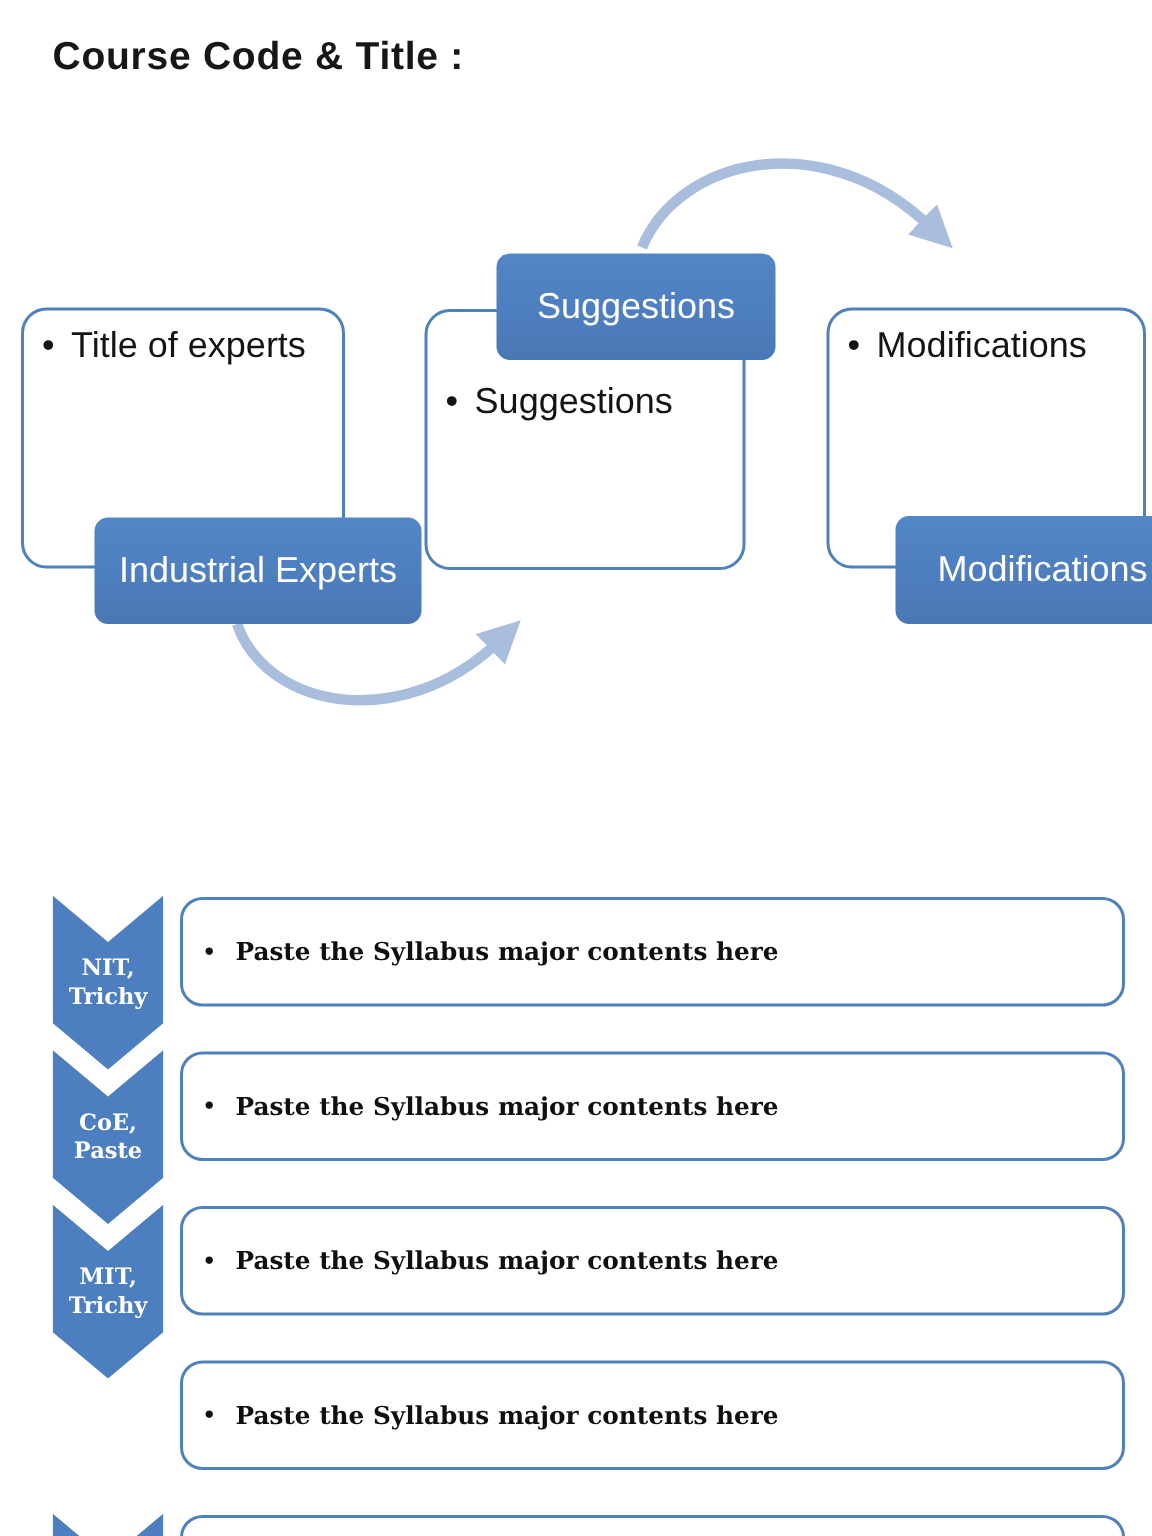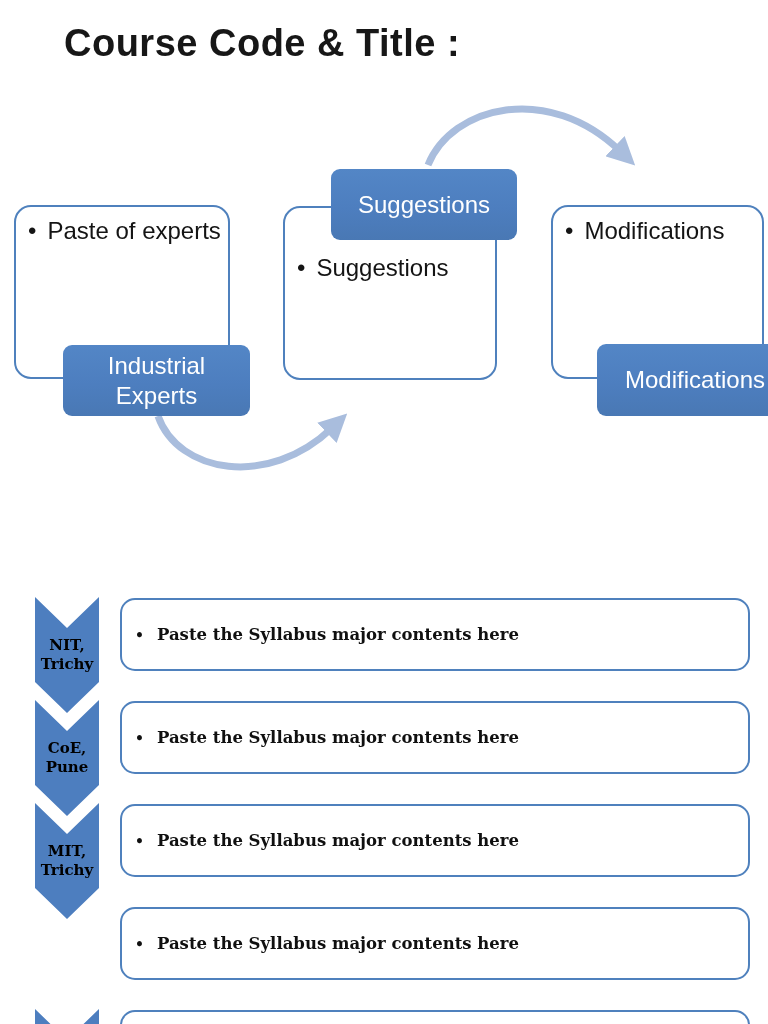--- a/index.html
+++ b/index.html
@@ -11,22 +11,22 @@
   html,body{margin:0;padding:0;background:#ffffff;}
   .slide{
     position:relative;
     width:768px;height:1024px;
     background:#ffffff;
     overflow:hidden;
     font-family:"Liberation Sans",sans-serif;
   }
   
   .slide-title{
-    position:absolute;left:64px;top:22px;margin:0;
-    font-size:38px;font-weight:600;letter-spacing:.5px;
+    position:absolute;left:35px;top:22px;margin:0;
+    font-size:26px;font-weight:600;letter-spacing:.5px;
     color:var(--title-color);
     font-family:"Liberation Sans",sans-serif;
   }
   
   .diagram{position:absolute;left:0;top:0;width:768px;height:520px;}
   .arrows{position:absolute;left:0;top:0;pointer-events:none;}
   .panel{
     position:absolute;background:#fff;
     border:2px solid var(--panel-border);
     border-radius:17px;
@@ -44,31 +44,31 @@
   .p-bullet{flex:none;}
   .blue-label{
     position:absolute;
     background:linear-gradient(180deg,#5386c6 0%,#4d7ebf 55%,#4978b4 100%);
     border-radius:9px;color:#fff;
     display:flex;align-items:center;justify-content:center;
     text-align:center;font-size:24px;line-height:1.21;
     box-sizing:border-box;padding:2px 6px;
   }
   .label-suggestions{left:331px;top:169px;width:186px;height:71px;}
-  .label-industrial{left:63px;top:345px;width:187px;height:71px;}
+  .label-industrial{left:63px;top:345px;width:218px;height:71px;}
   .label-modifications{left:597px;top:344px;width:196px;height:72px;}
   
   .syl-row{position:absolute;left:0;width:768px;height:117px;}
   .pos-0{top:597px;} .pos-1{top:700px;} .pos-2{top:803px;} .pos-3{top:906px;} .pos-4{top:1009px;}
   .chevron{
-    position:absolute;left:35px;top:0;width:64px;height:116px;
+    position:absolute;left:35px;top:0;width:74px;height:116px;
     background:var(--accent-blue);
     clip-path:polygon(0 0,50% 26.7%,100% 0,100% 73.3%,50% 100%,0 73.3%);
     display:flex;align-items:center;justify-content:center;
-    text-align:center;color:#000000;
+    text-align:center;color:#ffffff;
     font-family:"DejaVu Serif","Liberation Serif",serif;
     font-size:15px;font-weight:600;line-height:1.3;
     white-space:pre-line;
   }
   .syl-box{
     position:absolute;left:120px;top:1px;width:630px;height:73px;
     background:#fff;border:2.5px solid var(--panel-border);border-radius:15px;
     box-sizing:border-box;
     display:flex;align-items:center;gap:13px;
     padding:0 8px 0 13px;
@@ -92,21 +92,21 @@
           <path d="M0 0 L10 5 L0 10 z" style="fill:var(--arrow-blue)"></path>
         </marker>
       </defs>
       <path d="M428 165 C 452 106 548 82 620 151" style="stroke:var(--arrow-blue)" stroke-width="7" fill="none" marker-end="url(#ah)"></path>
       <path d="M158 416 C 178 473 268 489 332 428" style="stroke:var(--arrow-blue)" stroke-width="7" fill="none" marker-end="url(#ah)"></path>
     </svg>
 
     <div class="panel panel-1">
       <div class="panel-content">
         <span class="p-bullet">•</span>
-        <span>Paste of experts</span>
+        <span>Title of experts</span>
       </div>
     </div>
 
     <div class="panel panel-2">
       <div class="panel-content">
         <span class="p-bullet">•</span>
         <span>Suggestions</span>
       </div>
     </div>
 
@@ -130,21 +130,21 @@
     <div class="syl-row pos-0">
       <div class="chevron">NIT,
 Trichy</div>
       <div class="syl-box">
         <span class="s-bullet">•</span>
         <span>Paste the Syllabus major contents here</span>
       </div>
     </div>
 
     <div class="syl-row pos-1">
-      <div class="chevron">CoE, Pune</div>
+      <div class="chevron">CoE, Paste</div>
       <div class="syl-box">
         <span class="s-bullet">•</span>
         <span>Paste the Syllabus major contents here</span>
       </div>
     </div>
 
     <div class="syl-row pos-2">
       <div class="chevron">MIT,
 Trichy</div>
       <div class="syl-box">

